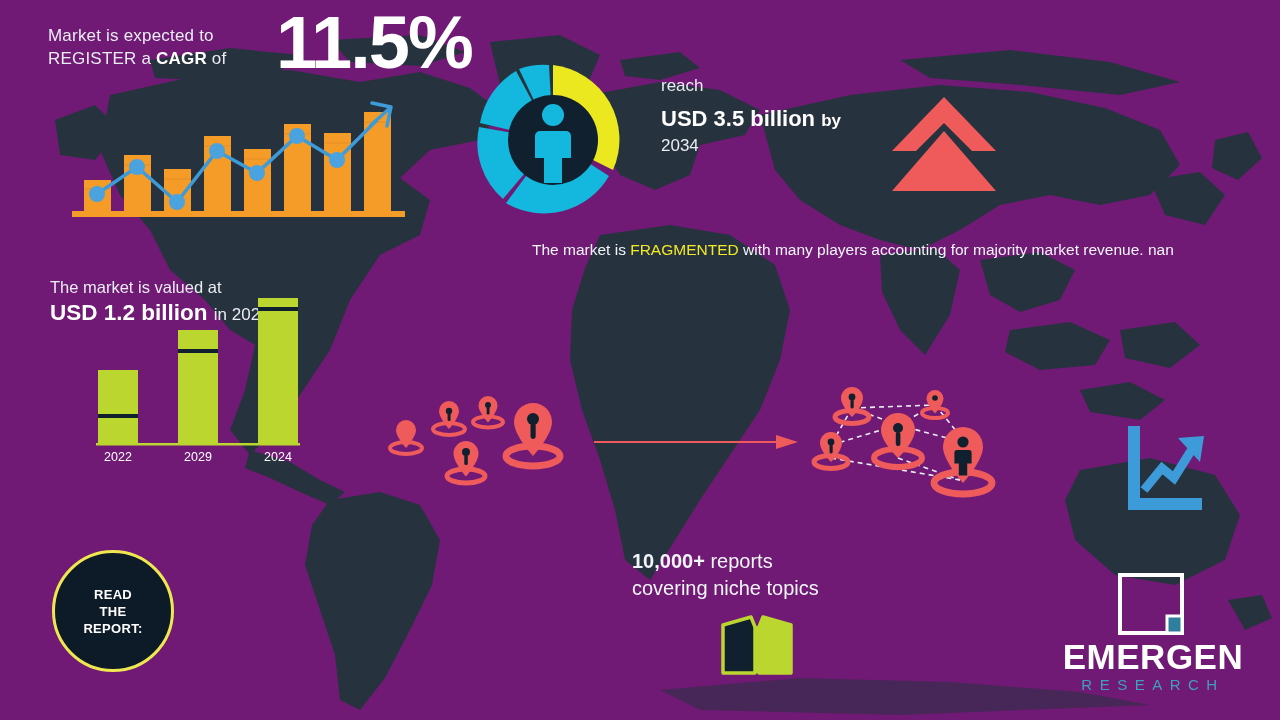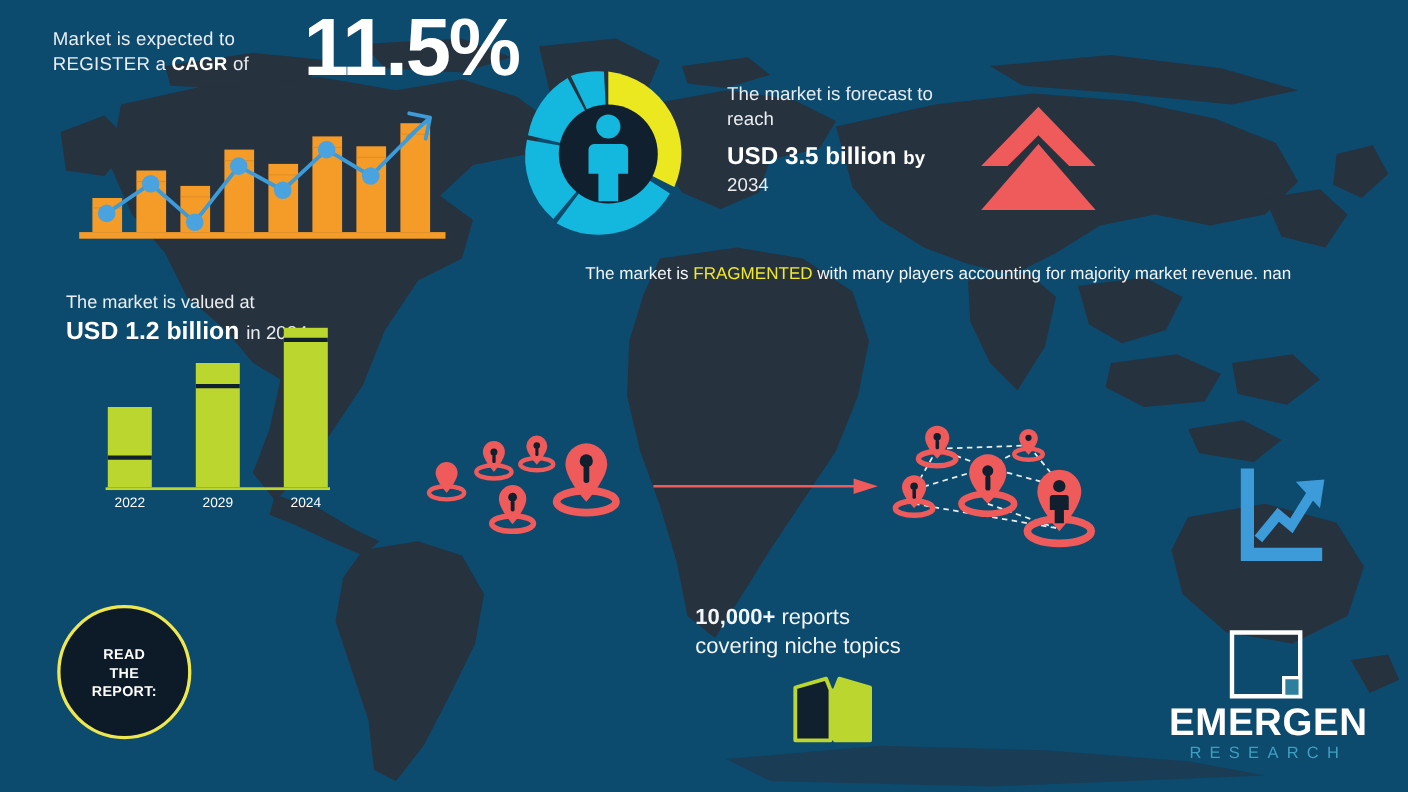--- a/index.html
+++ b/index.html
@@ -4,21 +4,21 @@
 <style>
   html, body {
     margin: 0;
     padding: 0;
     background: #0d1a28;
   }
   #canvas {
     position: relative;
     width: 1280px;
     height: 720px;
-    background: #0c4a6e;
+    background: #701a75;
     overflow: hidden;
     font-family: "Liberation Sans", sans-serif;
     color: #ffffff;
   }
   #worldmap {
     position: absolute;
     left: 0; top: 0;
     width: 1280px; height: 720px;
   }
   .abs { position: absolute; }
@@ -52,21 +52,21 @@
 
   
   #chevrons { left: 888px; top: 93px; width: 112px; height: 102px; }
 
   
   #fragmented { left: 532px; top: 238px; width: 680px;
     font-size: 15.5px; line-height: 24px; color: #f2f5f8; font-weight: normal; }
   #fragmented .hl { color: #f2e927; }
 
   
-  #valued-block { left: 50px; top: 264px; width: 260px; margin-left: 10px; }
+  #valued-block { left: 50px; top: 276px; width: 260px; }
   #valued-small { font-size: 16.5px; color: #e9edf1; line-height: 22px; }
   #valued-big { font-size: 22.5px; font-weight: bold; color: #ffffff; line-height: 30px; }
   #valued-big span.sfx { font-size: 17px; font-weight: normal; color: #e9edf1; }
 
   
   #green-chart { left: 78px; top: 295px; width: 250px; height: 180px; }
   .gyear {
     position: absolute; font-size: 12.5px; color: #ffffff;
     text-align: center; width: 60px; top: 155px;
   }
@@ -223,21 +223,20 @@
     <path d="M85 85 L12 68 A75 75 0 0 1 48 16 Z" fill="#14b7dd"></path>
     <path d="M85 85 L51 14 A75 75 0 0 1 81 10 Z" fill="#14b7dd"></path>
     <circle cx="85" cy="85" r="45" fill="#11202e"></circle>
     <g fill="#14b7dd">
       <circle cx="85" cy="60" r="11"></circle>
       <path d="M72 76 h26 a5 5 0 0 1 5 5 v22 h-9 v25 h-18 v-25 h-9 v-22 a5 5 0 0 1 5 -5 z"></path>
     </g>
   </svg>
 
   <div class="abs" id="forecast-block">
-    <div class="fc-small">The market is forecast to</div>
     <div class="fc-small">reach</div>
     <div class="fc-big"><span>USD 3.5 billion</span> <span class="by">by</span></div>
     <div class="fc-year">2034</div>
   </div>
 
   <svg class="abs" id="chevrons" viewBox="0 0 112 102">
     <path d="M56 4 L108 58 L84 58 L56 30 L28 58 L4 58 Z" fill="#ef5a5a"></path>
     <path d="M56 38 L108 98 L4 98 Z" fill="#ef5a5a"></path>
   </svg>
 

